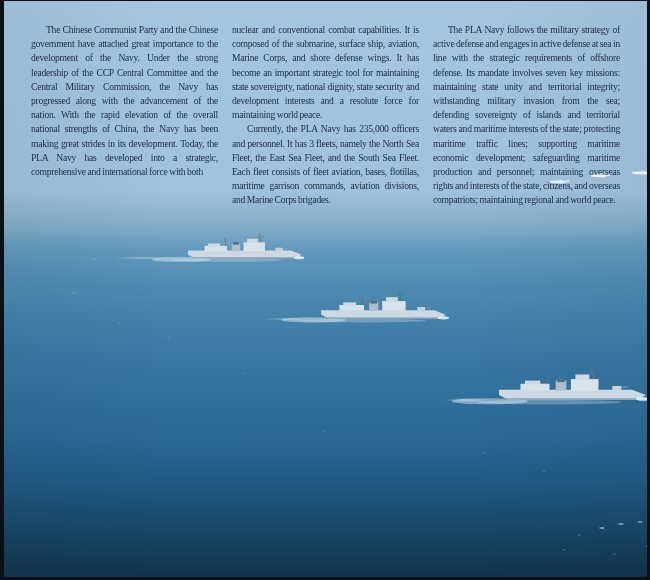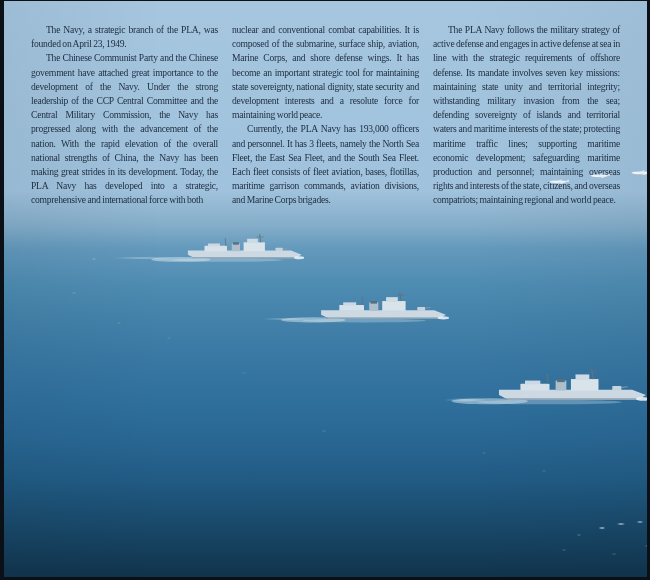--- a/index.html
+++ b/index.html
@@ -106,26 +106,25 @@
         <path d="M1.5 6.5 L7 5.2 L7 7.6 Z" fill="#edf3f7"></path>
         <path d="M25 6 L30 3 L30.5 6.3 Z" fill="#e6eef4"></path>
         <path d="M12 6.3 L20 9.6 L22 8.6 L16 5.8 Z" fill="#dfe9f0"></path>
         <path d="M13 6 L19 3 L21 3.6 L16 6.2 Z" fill="#e8f0f5" opacity="0.8"></path>
       </g>
     </defs>
   </svg>
 
   <article class="article">
     <section class="col">
-      <p>The Navy, a strategic branch of the PLA, was founded on April 23, 1949.</p>
       <p>The Chinese Communist Party and the Chinese government have attached great importance to the development of the Navy. Under the strong leadership of the CCP Central Committee and the Central Military Commission, the Navy has progressed along with the advancement of the nation. With the rapid elevation of the overall national strengths of China, the Navy has been making great strides in its development. Today, the PLA Navy has developed into a strategic, comprehensive and international force with both</p>
     </section>
     <section class="col">
       <p class="cont">nuclear and conventional combat capabilities. It is composed of the submarine, surface ship, aviation, Marine Corps, and shore defense wings. It has become an important strategic tool for maintaining state sovereignty, national dignity, state security and development interests and a resolute force for maintaining world peace.</p>
-      <p>Currently, the PLA Navy has 193,000 officers and personnel. It has 3 fleets, namely the North Sea Fleet, the East Sea Fleet, and the South Sea Fleet. Each fleet consists of fleet aviation, bases, flotillas, maritime garrison commands, aviation divisions, and Marine Corps brigades.</p>
+      <p>Currently, the PLA Navy has 235,000 officers and personnel. It has 3 fleets, namely the North Sea Fleet, the East Sea Fleet, and the South Sea Fleet. Each fleet consists of fleet aviation, bases, flotillas, maritime garrison commands, aviation divisions, and Marine Corps brigades.</p>
     </section>
     <section class="col">
       <p>The PLA Navy follows the military strategy of active defense and engages in active defense at sea in line with the strategic requirements of offshore defense. Its mandate involves seven key missions: maintaining state unity and territorial integrity; withstanding military invasion from the sea; defending sovereignty of islands and territorial waters and maritime interests of the state; protecting maritime traffic lines; supporting maritime economic development; safeguarding maritime production and personnel; maintaining overseas rights and interests of the state, citizens, and overseas compatriots; maintaining regional and world peace.</p>
     </section>
   </article>
 
   <svg class="ship ship1" viewBox="0 0 260 60">
       <use href="#warship"></use>
     </svg>
   <svg class="ship ship2" viewBox="0 0 260 60">

